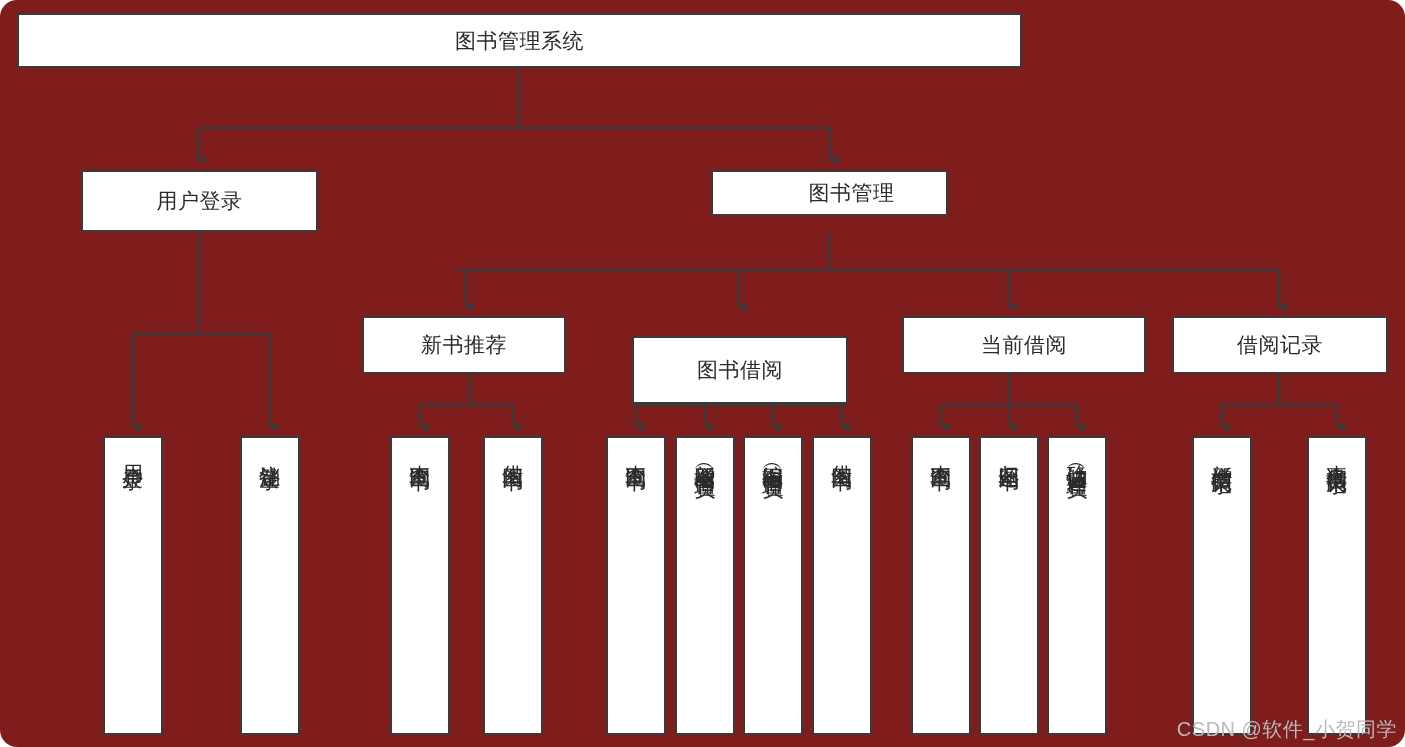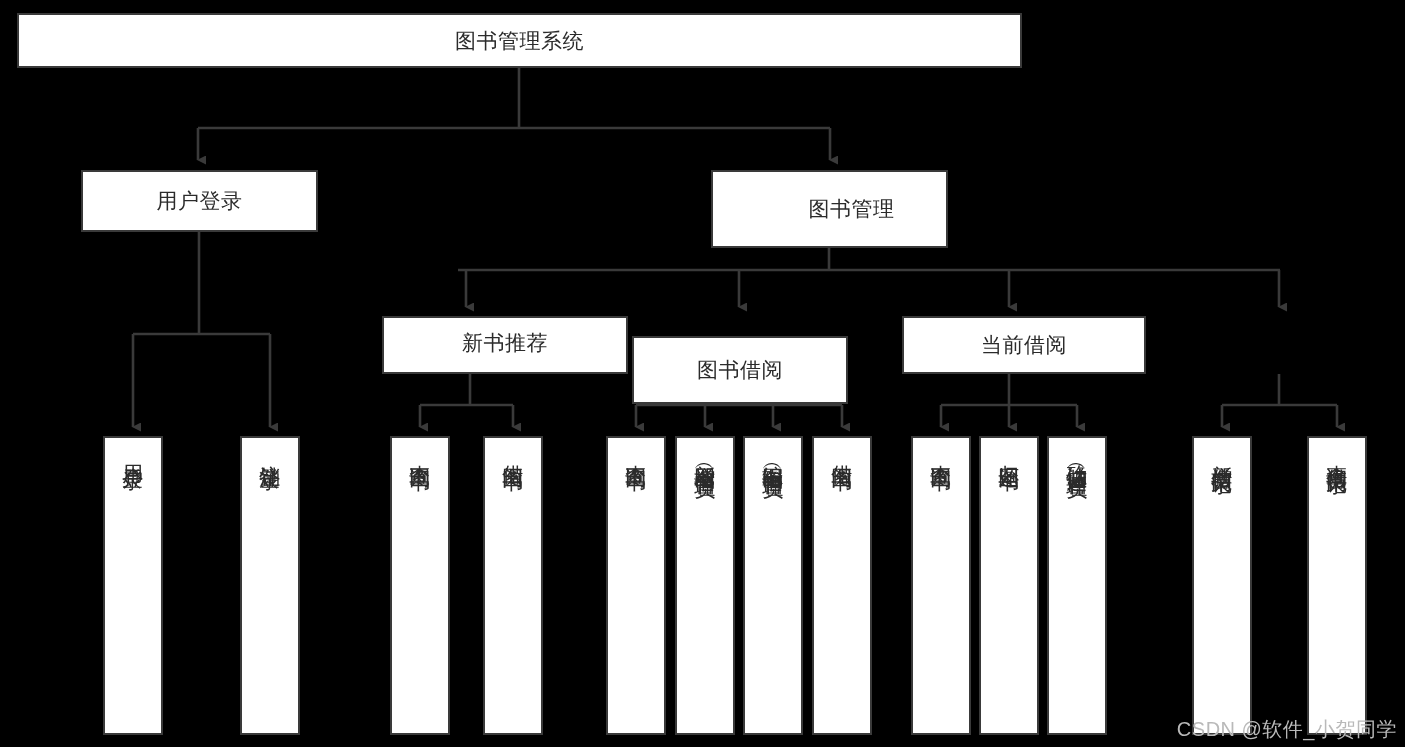--- a/index.html
+++ b/index.html
@@ -11,21 +11,22 @@
     width: 1405px;
     height: 747px;
     font-family: "Liberation Sans", "DejaVu Sans", sans-serif;
     color: #2b2b2b;
     overflow: hidden;
   }
   #diagram-root {
     position: relative;
     width: 1405px;
     height: 747px;
-    background: #000000;
+    background: #7f1d1d;
+    border-radius: 17px;
   }
   svg.connector-layer {
     position: absolute;
     left: 0;
     top: 0;
     width: 1405px;
     height: 747px;
     pointer-events: none;
   }
   .node {
@@ -129,33 +130,36 @@
     </g>
   </svg>
 
   <div class="node" style="left:17px; top:13px; width:1005px; height:55px;">
     <span class="node-label">图书管理系统</span>
   </div>
 
   <div class="node" style="left:81px; top:170px; width:237px; height:62px;">
     <span class="node-label">用户登录</span>
   </div>
-  <div class="node" style="left:711px; top:170px; width:237px; height:78px;padding-left:44px;">
+  <div class="node" style="left:711px; top:170px; width:237px; height:46px;padding-left:44px;">
     <span class="node-label">图书管理</span>
   </div>
 
-  <div class="node" style="left:382px; top:316px; width:246px; height:58px;font-family:Liberation Mono, monospace;">
+  <div class="node" style="left:362px; top:316px; width:204px; height:58px;">
     <span class="node-label">新书推荐</span>
   </div>
   <div class="node" style="left:632px; top:336px; width:216px; height:68px;">
     <span class="node-label">图书借阅</span>
   </div>
   <div class="node" style="left:902px; top:316px; width:244px; height:58px;">
     <span class="node-label">当前借阅</span>
   </div>
+  <div class="node" style="left:1172px; top:316px; width:216px; height:58px;">
+    <span class="node-label">借阅记录</span>
+  </div>
 
   <div class="node leaf" style="left:103px; top:436px; width:60px; height:299px;">
     <span class="node-label">用户登录</span>
   </div>
   <div class="node leaf" style="left:240px; top:436px; width:60px; height:299px;">
     <span class="node-label">注销登录</span>
   </div>
 
   <div class="node leaf" style="left:390px; top:436px; width:60px; height:299px;">
     <span class="node-label">查询图书</span>

